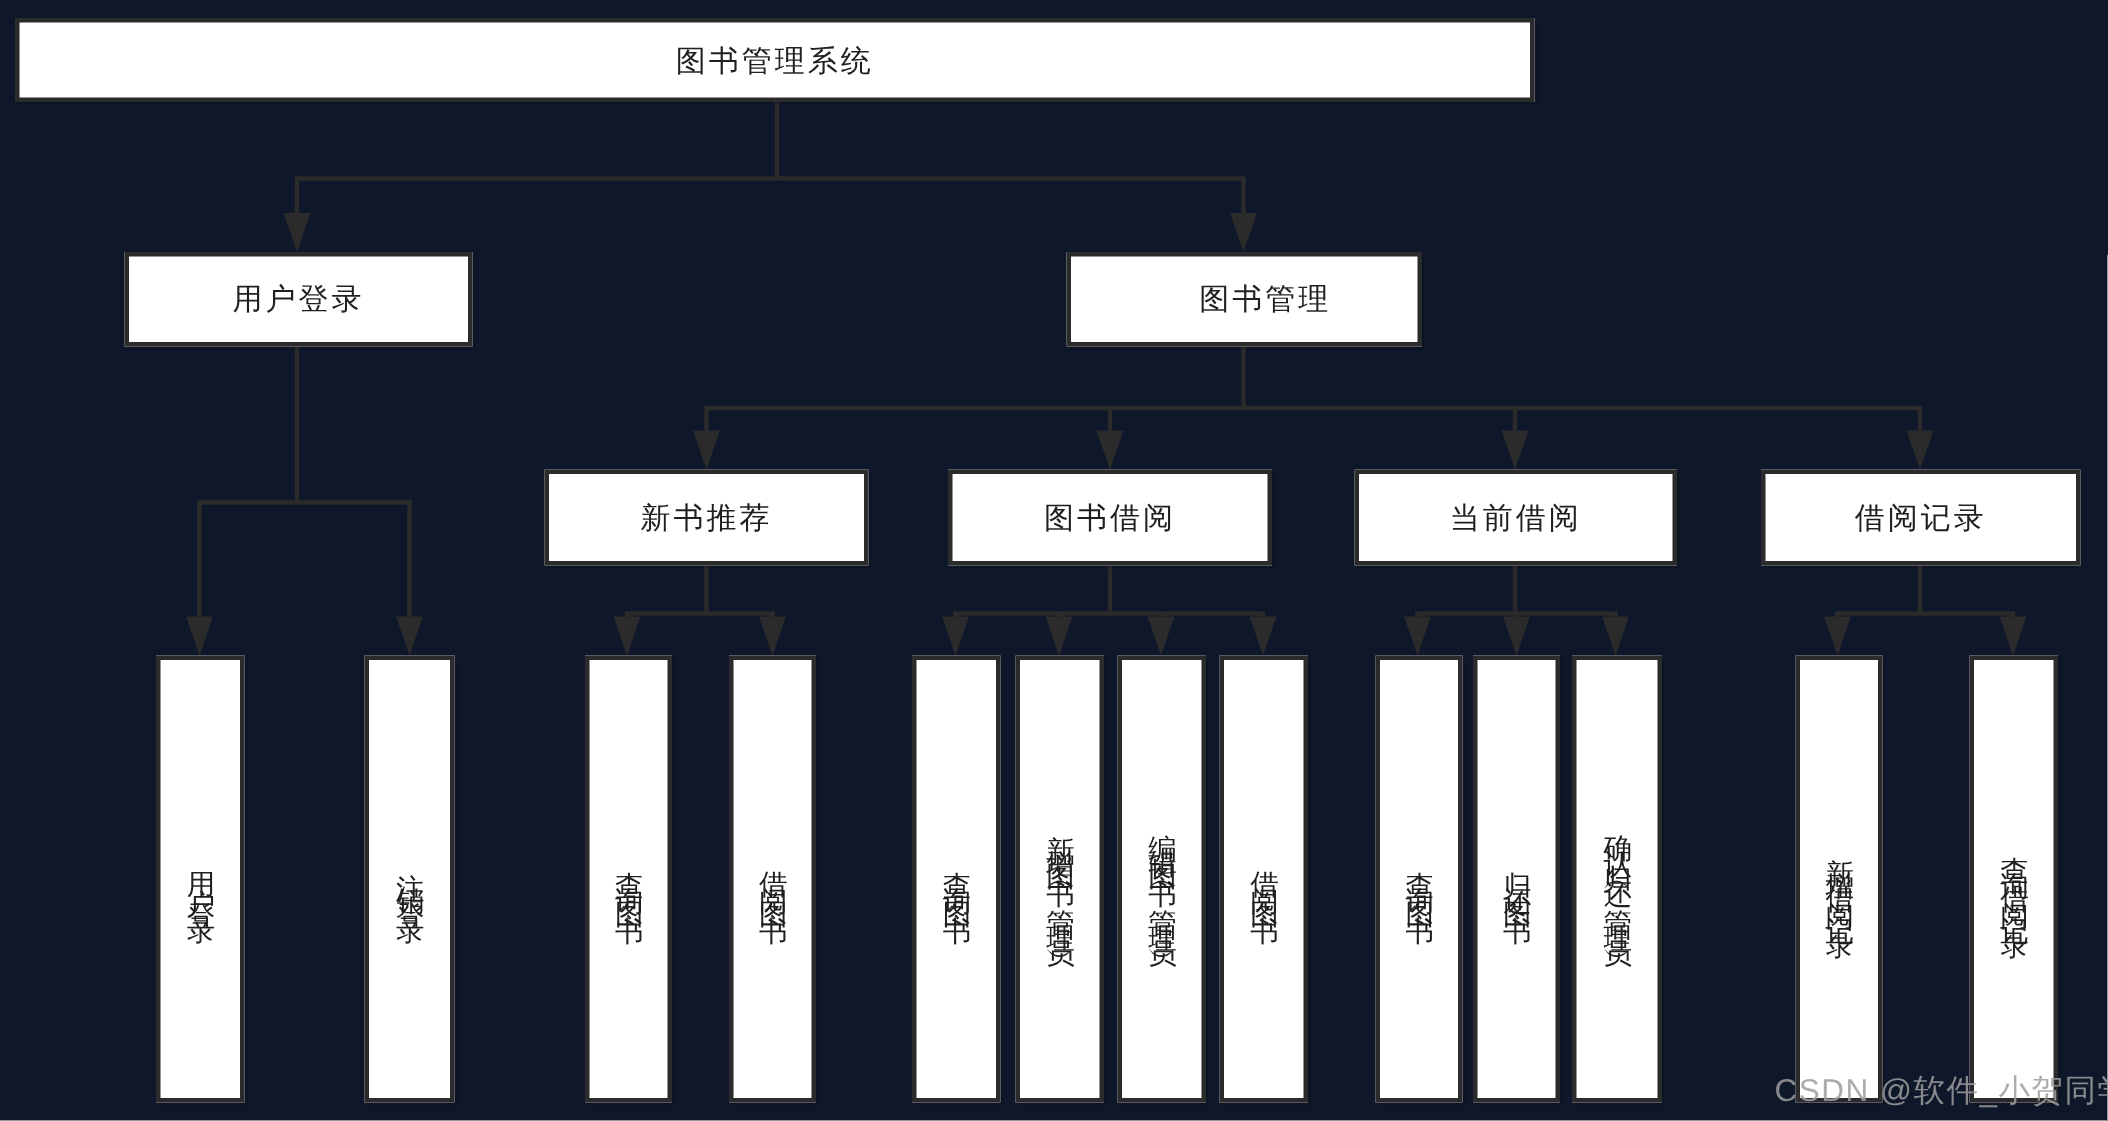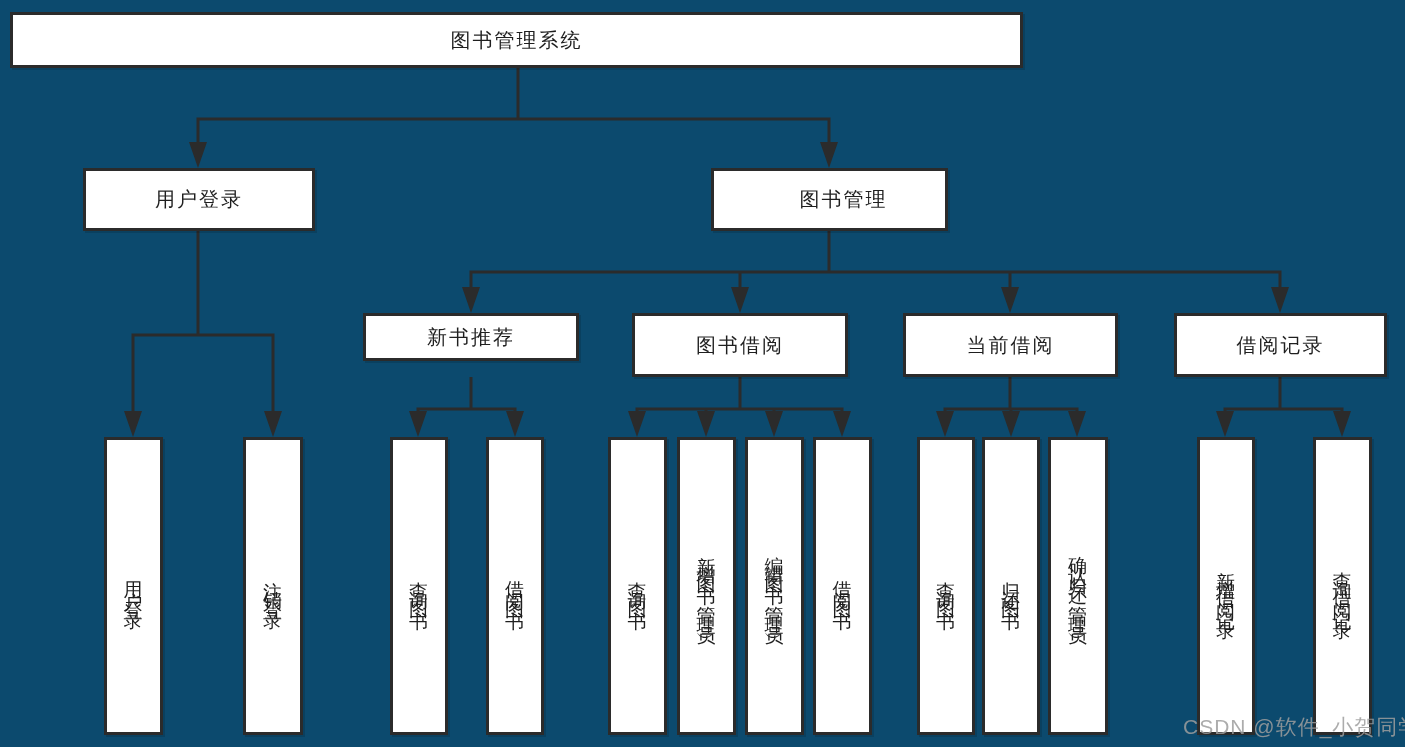--- a/index.html
+++ b/index.html
@@ -8,21 +8,21 @@
     background: #ffffff;
     width: 1405px;
     height: 747px;
     overflow: hidden;
     font-family: "Liberation Sans", "DejaVu Sans", sans-serif;
   }
   #canvas {
     position: relative;
     width: 1405px;
     height: 747px;
-    background: #0c4a6e;
+    background: #0f172a;
     text-align: right;
   }
   #connector-layer {
     position: absolute;
     left: 0; top: 0;
     z-index: 1;
   }
   .node, .leaf {
     position: absolute;
     box-sizing: border-box;
@@ -114,21 +114,21 @@
     <span>图书管理系统</span>
   </div>
 
   <div class="node" style="left:83px; top:168px; width:232px; height:63px;">
     <span>用户登录</span>
   </div>
   <div class="node" style="left:711px; top:168px; width:237px; height:63px;padding-left:28px;">
     <span>图书管理</span>
   </div>
 
-  <div class="node" style="left:363px; top:313px; width:216px; height:48px;">
+  <div class="node" style="left:363px; top:313px; width:216px; height:64px;">
     <span>新书推荐</span>
   </div>
   <div class="node" style="left:903px; top:313px; width:215px; height:64px;">
     <span>当前借阅</span>
   </div>
   <div class="node" style="left:632px; top:313px; width:216px; height:64px;">
     <span>图书借阅</span>
   </div>
   <div class="node" style="left:1174px; top:313px; width:213px; height:64px;">
     <span>借阅记录</span>

